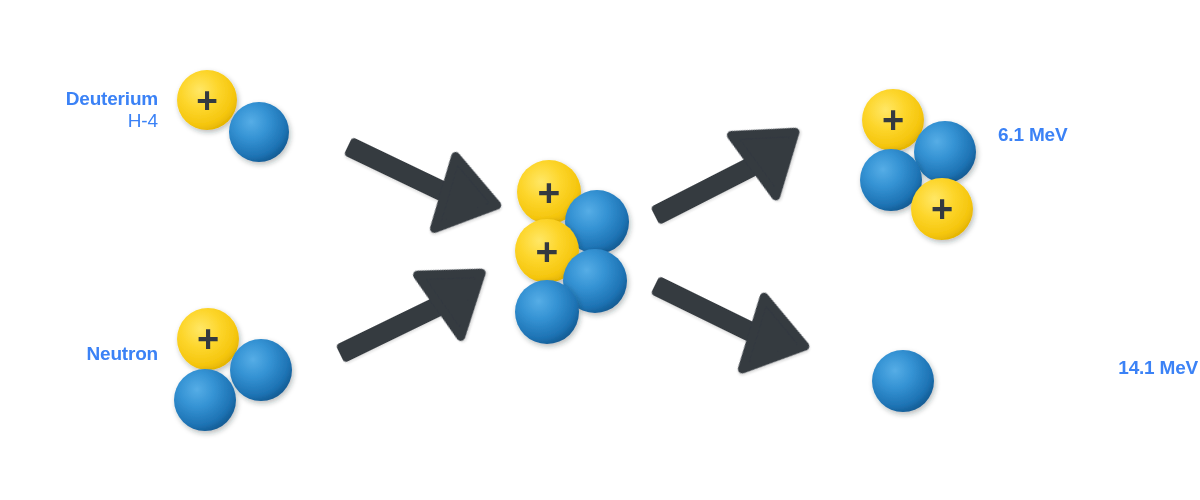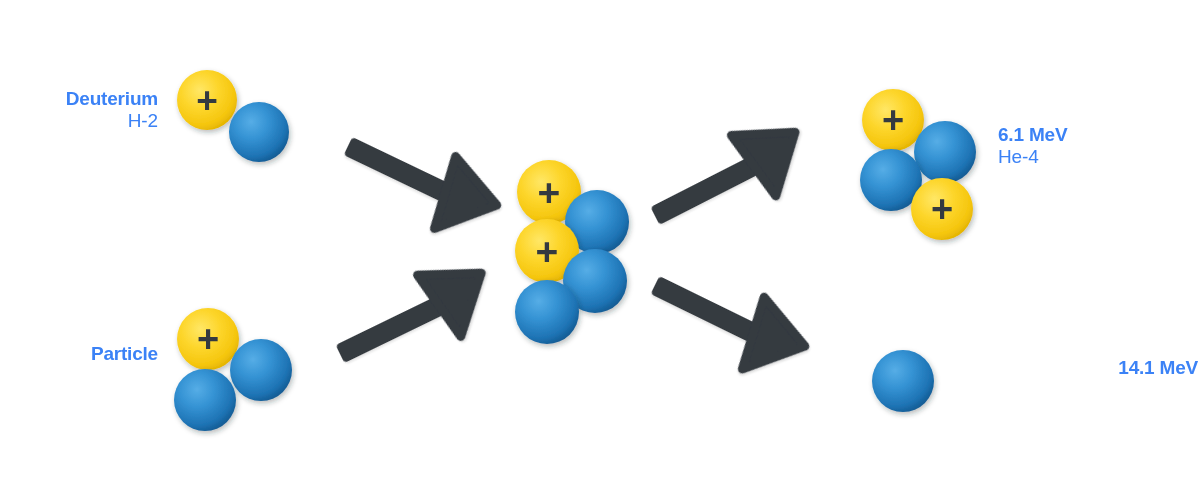--- a/index.html
+++ b/index.html
@@ -162,29 +162,28 @@
         <g>
           <g>
             <circle cx="903" cy="381" r="31" fill="url(#gradNeutron)" filter="url(#softShadow)"></circle>
           </g>
         </g>
       </g>
   </svg>
 
   <div class="label-block label-right" id="label-deuterium">
     <span class="lbl-bold">Deuterium</span>
-    <span class="lbl-reg">H-2</span>
+    <span class="lbl-reg">H-4</span>
   </div>
 
   <div class="label-block label-right" id="label-tritium">
-    <span class="lbl-bold">Particle</span>
+    <span class="lbl-bold">Neutron</span>
   </div>
 
   <div class="label-block label-left" id="label-alpha">
     <span class="lbl-bold">6.1 MeV</span>
-    <span class="lbl-reg">He-4</span>
   </div>
 
   <div class="label-block label-left" id="label-neutron">
     <span class="lbl-bold">14.1 MeV</span>
   </div>
 
 </div>
 
 </body></html>

